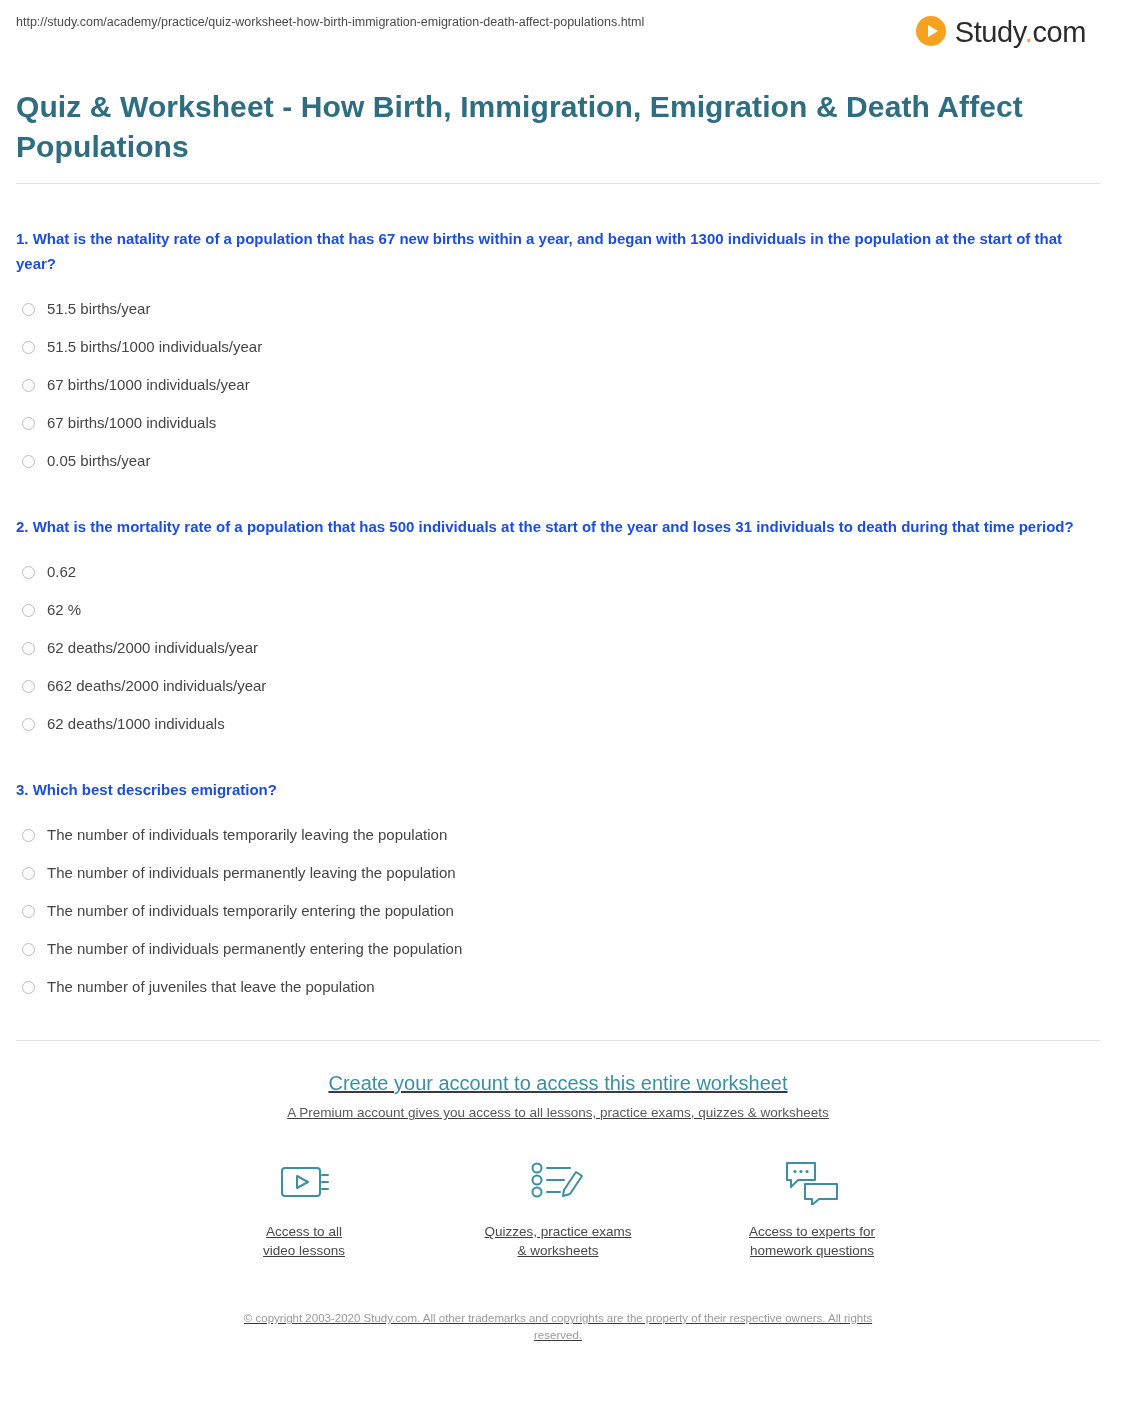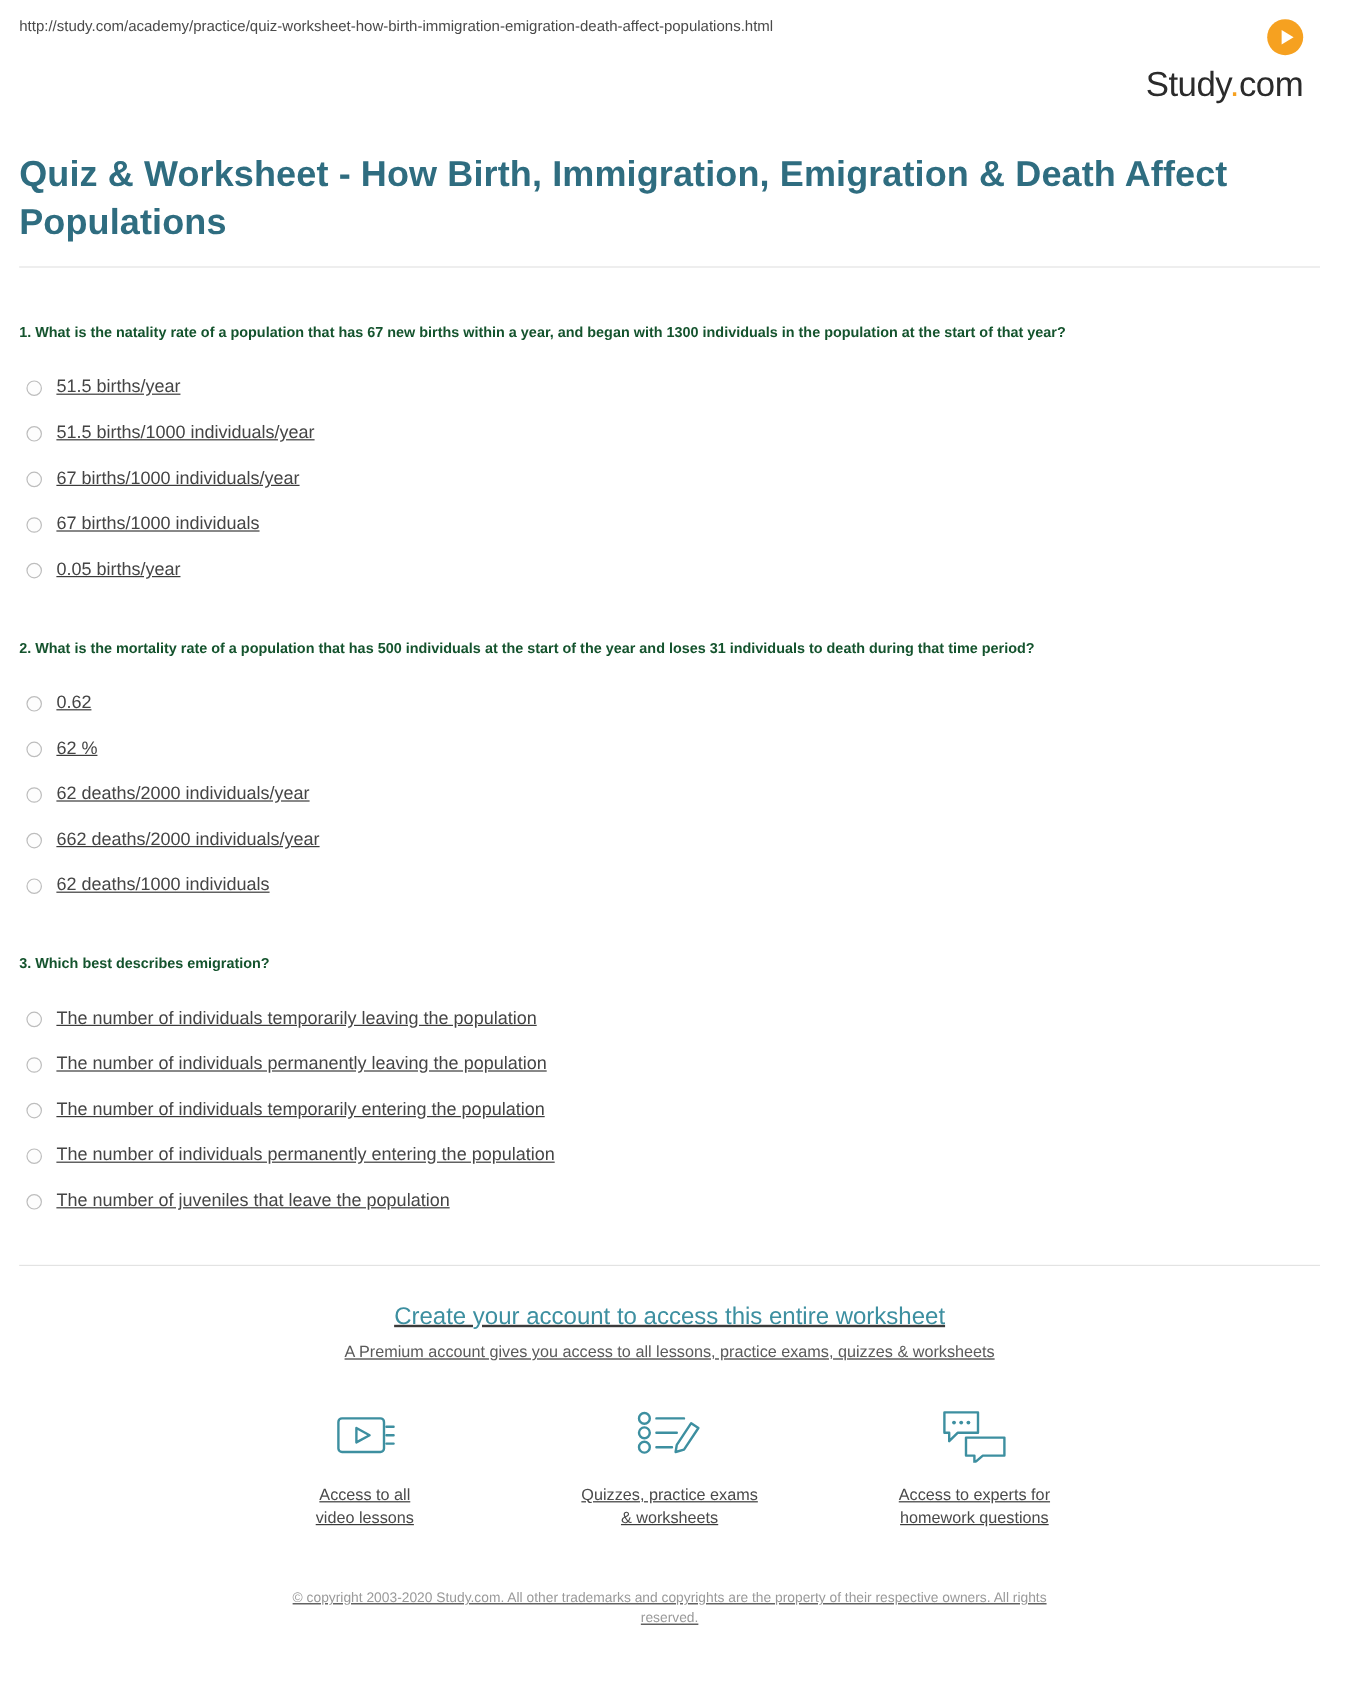--- a/index.html
+++ b/index.html
@@ -29,25 +29,24 @@
   .url {
     font-size: 12.5px;
     line-height: 17px;
     color: #4a4a4a;
     max-width: 660px;
     word-break: break-all;
     font-family: "Liberation Sans", sans-serif;
   }
   .brand {
     display: flex;
-    align-items: flex-end;
+    align-items: flex-start;
     gap: 9px;
     padding-right: 14px;
     margin-top: 2px;
-    flex-direction: column;
   }
   .brand-mark {
     width: 30px;
     height: 30px;
     border-radius: 50%;
     background: #f6a120;
     display: flex;
     align-items: center;
     justify-content: center;
   }
@@ -75,33 +74,32 @@
     color: #2f6d80;
     padding: 12px 0 16px 0;
     border-bottom: 1px solid #e3e3e3;
     letter-spacing: 0.1px;
   }
 
   
   .questions { padding-top: 22px; }
   .question-block { margin-bottom: 34px; }
   .q-text {
-    font-size: 12px;
+    font-size: 15px;
     line-height: 25px;
     font-weight: bold;
-    color: #14532d;
+    color: #1d4ed8;
     margin-bottom: 14px;
   }
   .answers { padding-left: 6px; }
   .answer {
     display: flex;
     align-items: center;
     gap: 12px;
     padding: 9px 0;
-    text-decoration: underline;
   }
   .radio {
     width: 13px;
     height: 13px;
     min-width: 13px;
     border-radius: 50%;
     border: 1px solid #bdbdbd;
     background: #fdfdfd;
     display: inline-block;
   }

